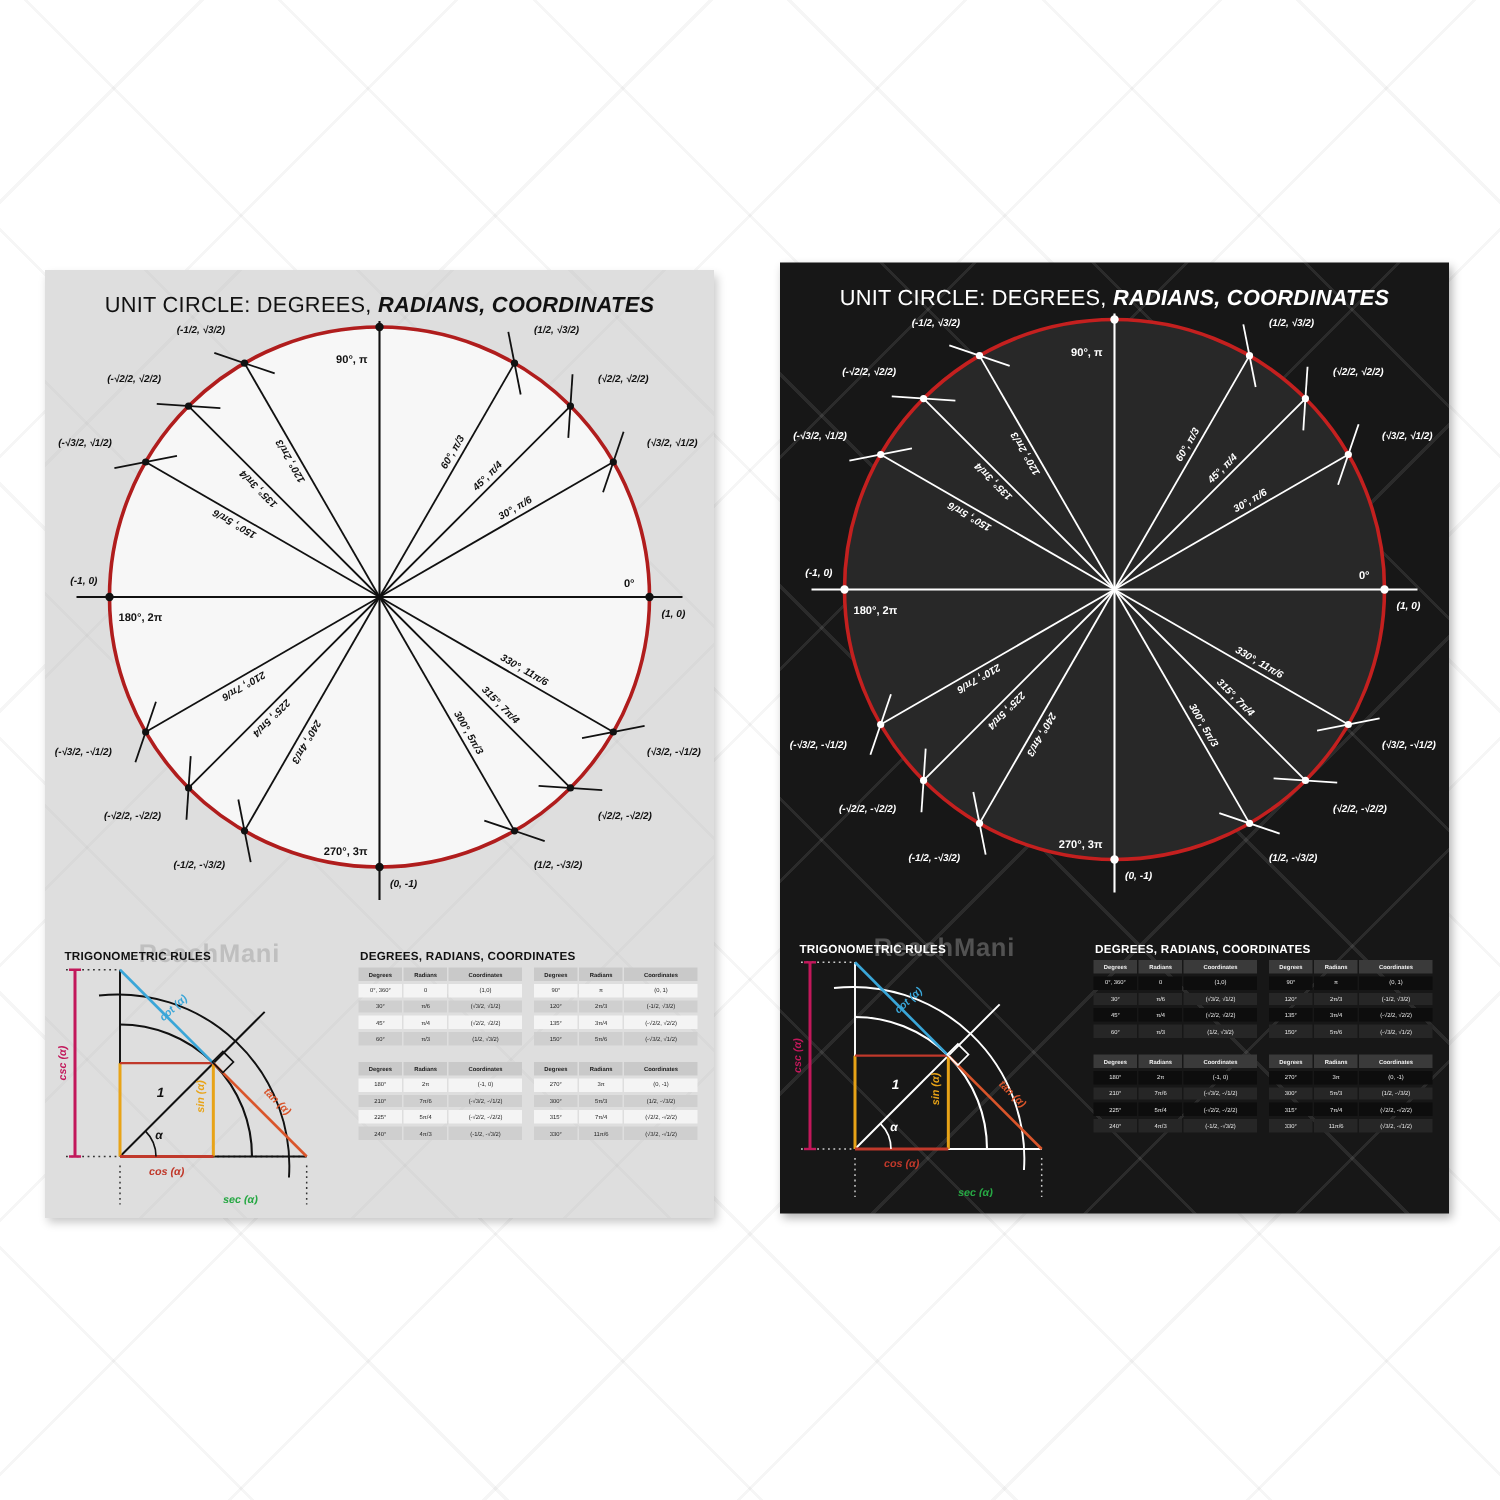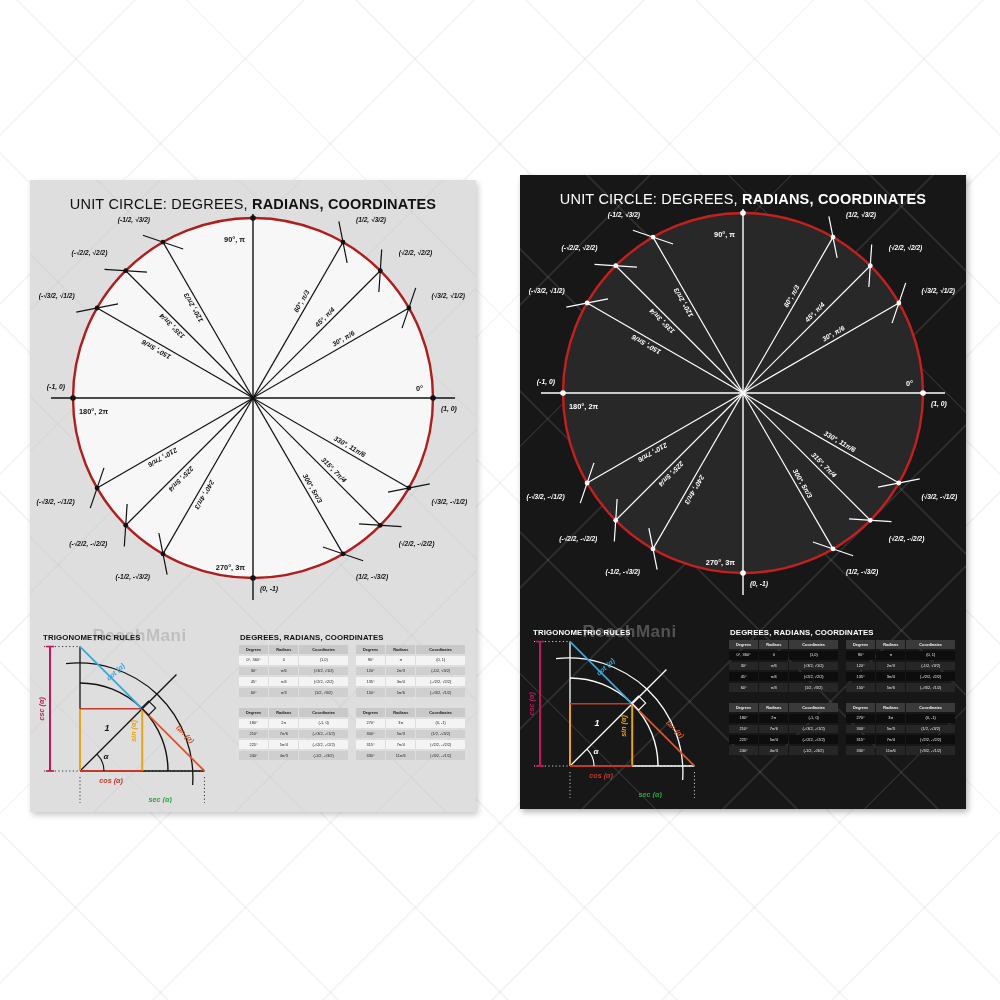--- a/index.html
+++ b/index.html
@@ -30,21 +30,21 @@
       repeating-linear-gradient(-45deg, transparent 0 98px, rgba(0,0,0,.022) 98px 100px);}
 
   .wm-text{position:absolute;font-weight:bold;letter-spacing:.5px;pointer-events:none;}
   .poster.light .wm-text{color:rgba(120,120,120,.30);}
   .poster.dark .wm-text{color:rgba(220,220,220,.30);}
   .wm-a{left:56%;top:27%;font-size:17px;}
   .wm-b{left:14%;top:70.5%;font-size:17px;}
 
   .title{position:absolute;left:0;right:0;top:16px;text-align:center;font-size:14.5px;letter-spacing:.2px;}
   .title .t1{font-weight:400;text-align:right;}
-  .title .t2{font-weight:700;}
+  .title .t2{font-weight:700;font-style:italic;}
   .poster.light .title{color:#111;}
   .poster.dark .title{color:#fff;}
 
   .circlewrap{position:absolute;left:0;top:34px;width:446px;height:420px;}
   .circlewrap svg{display:block;}
 
   .sect-h{position:absolute;font-size:7.8px;font-weight:700;letter-spacing:.15px;}
   .poster.light .sect-h{color:#111;}
   .poster.dark .sect-h{color:#fff;}
   .trig-h{left:13px;top:453px;}

